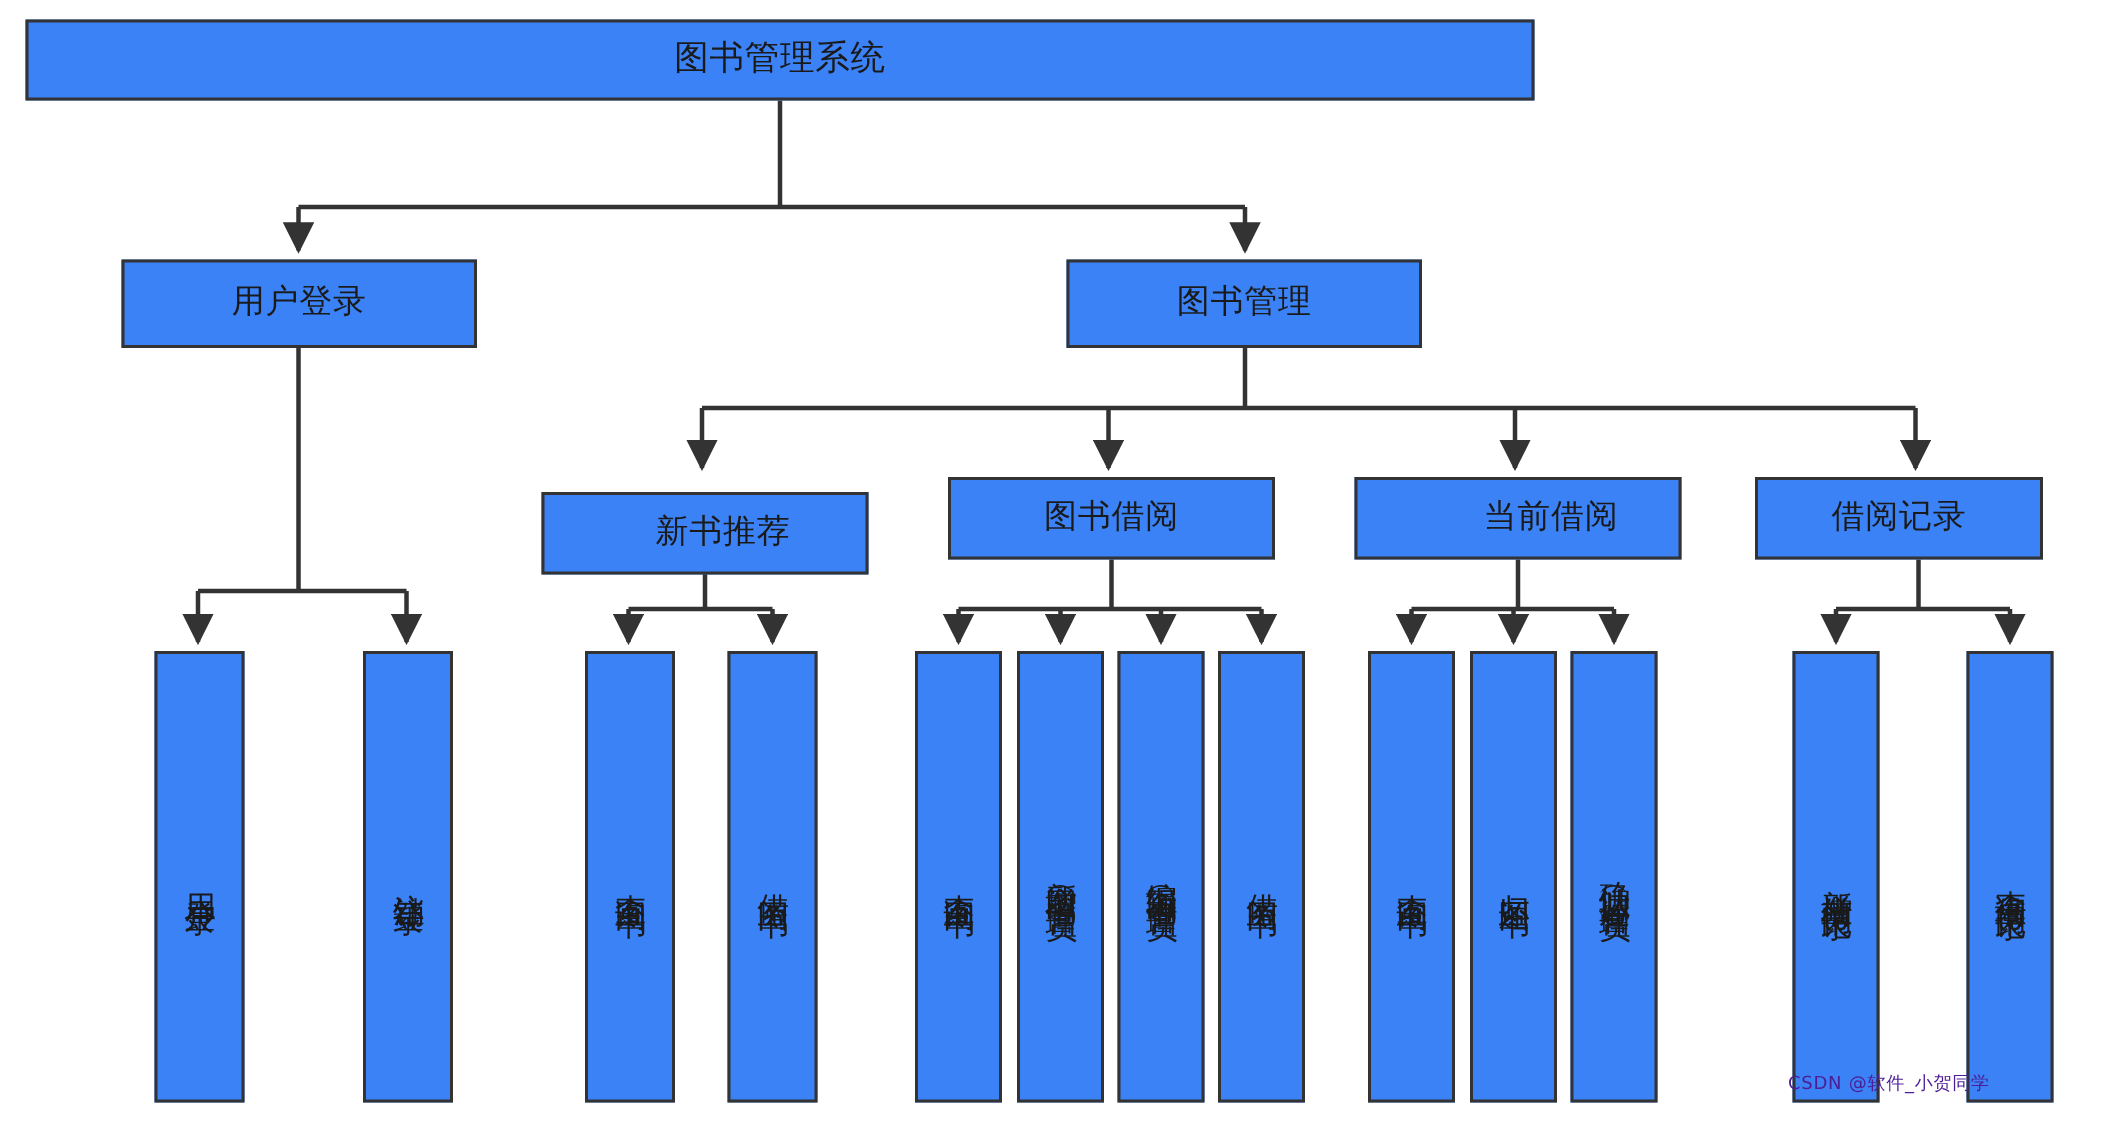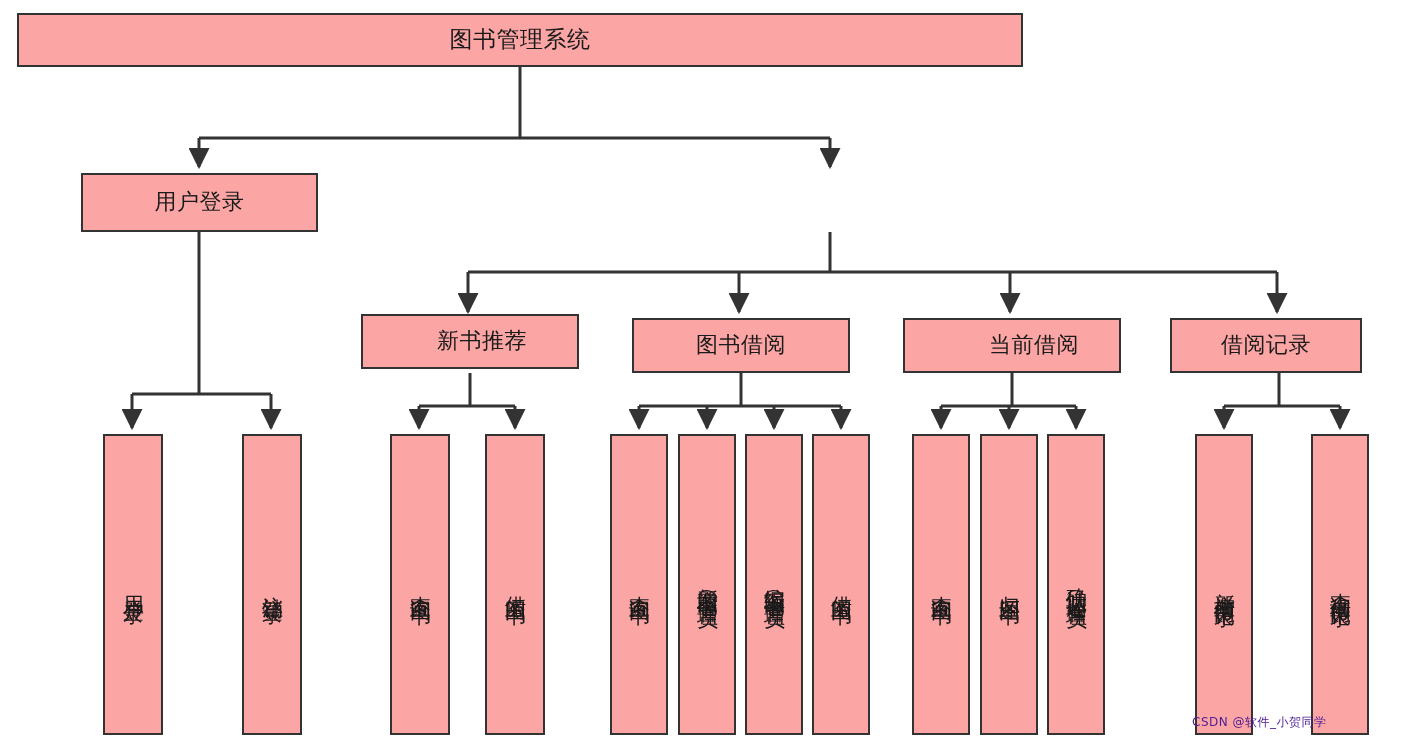--- a/index.html
+++ b/index.html
@@ -23,21 +23,21 @@
     left: 0;
     top: 0;
     width: 1405px;
     height: 747px;
     pointer-events: none;
   }
   .node {
     position: absolute;
     box-sizing: border-box;
     border: 2px solid #333333;
-    background: #fca5a5;
+    background: #3b82f6;
     display: flex;
     align-items: center;
     justify-content: center;
     color: #1a1a1a;
   }
   .node.horiz {
     font-size: 22px;
     line-height: 1.2;
     letter-spacing: 0.5px;
   }
@@ -125,22 +125,25 @@
     </g>
   </svg>
 
   <div class="node horiz root" style="left:17px; top:13px; width:1006px; height:54px;">
     <span>图书管理系统</span>
   </div>
 
   <div class="node horiz" style="left:81px; top:173px; width:237px; height:59px;">
     <span>用户登录</span>
   </div>
-
-  <div class="node horiz" style="left:361px; top:314px; width:218px; height:55px;padding-left:24px;">
+  <div class="node horiz" style="left:711px; top:173px; width:237px; height:59px;">
+    <span>图书管理</span>
+  </div>
+
+  <div class="node horiz" style="left:361px; top:328px; width:218px; height:55px;padding-left:24px;">
     <span>新书推荐</span>
   </div>
   <div class="node horiz" style="left:632px; top:318px; width:218px; height:55px;">
     <span>图书借阅</span>
   </div>
   <div class="node horiz" style="left:903px; top:318px; width:218px; height:55px;padding-left:44px;">
     <span>当前借阅</span>
   </div>
   <div class="node horiz" style="left:1170px; top:318px; width:192px; height:55px;">
     <span>借阅记录</span>

